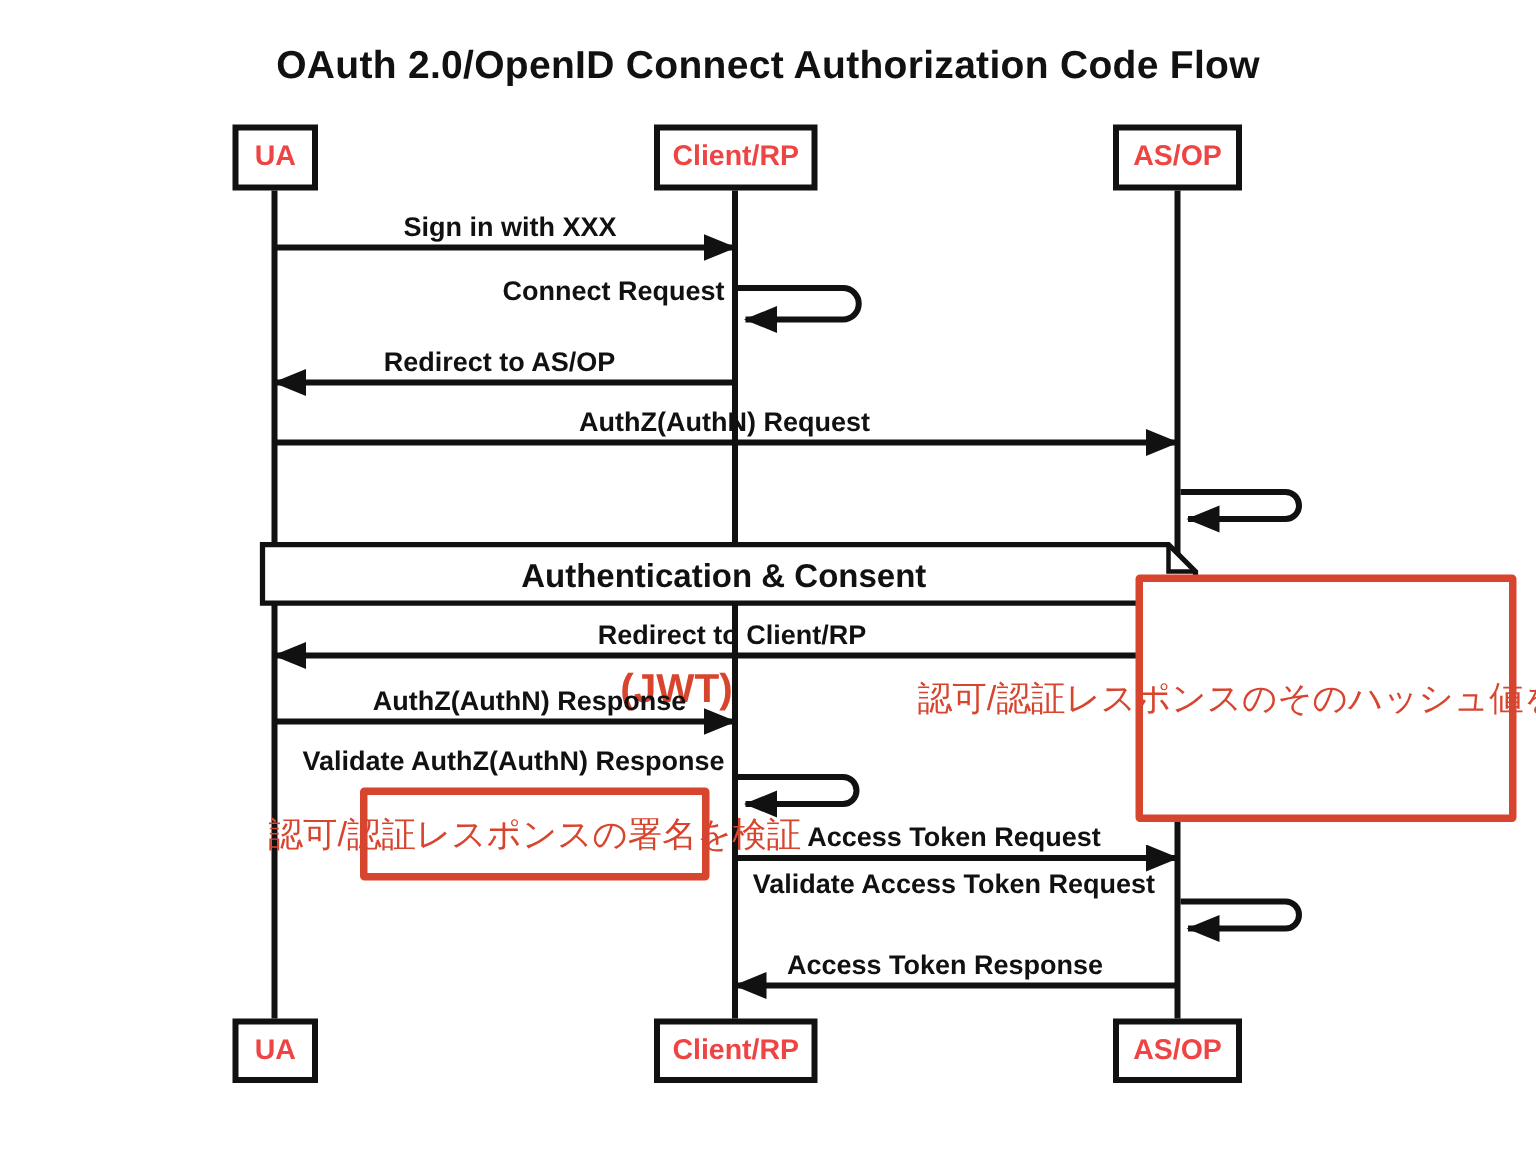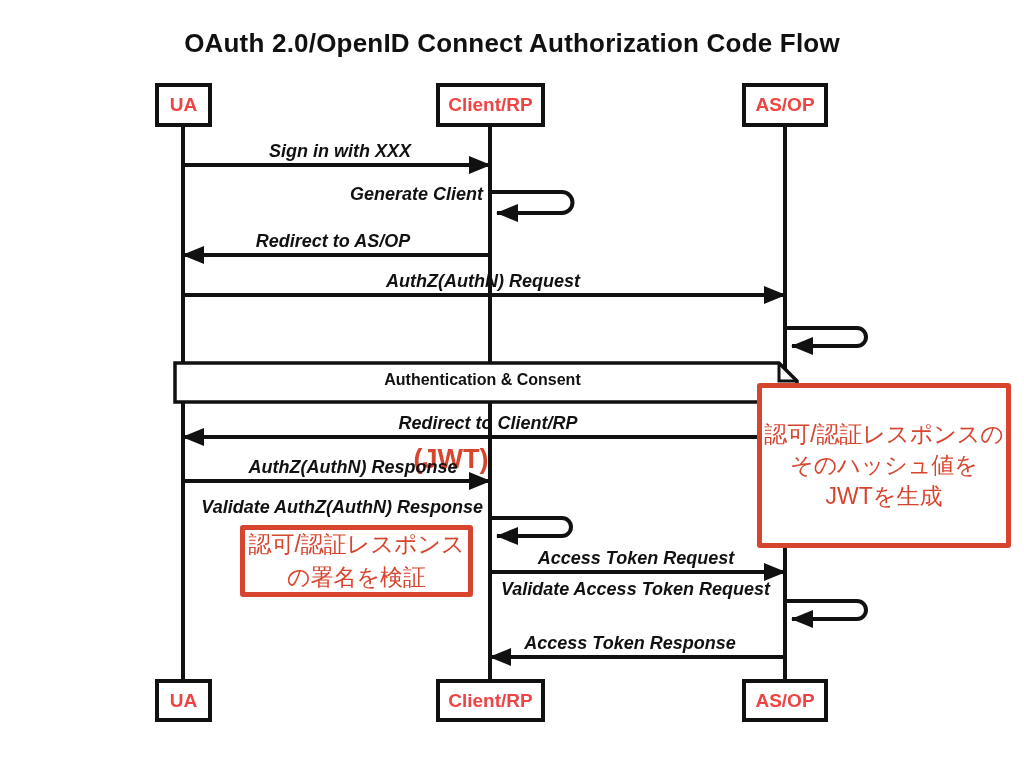--- a/index.html
+++ b/index.html
@@ -12,36 +12,36 @@
     position:absolute;left:0;right:0;top:28px;text-align:center;
     font-size:26px;font-weight:bold;letter-spacing:0.2px;color:#111;
   }
   .actor-box{
     position:absolute;box-sizing:border-box;border:4px solid #111;background:#fff;
     display:flex;align-items:center;justify-content:center;
     font-size:19px;font-weight:bold;color:#ef4444;z-index:3;
   }
   .msg-label{
     position:absolute;font-size:18px;font-weight:bold;white-space:nowrap;
-    line-height:20px;color:#111;z-index:2;font-style:italic;
+    line-height:20px;color:#111;z-index:2;
   }
   .center{transform:translateX(-50%);}
   .note-text{
     position:absolute;left:175px;width:615px;top:371px;text-align:center;
-    font-size:16px;font-weight:bold;color:#111;z-index:2;
+    font-size:22px;font-weight:bold;color:#111;z-index:2;
   }
   .red-box{
     position:absolute;box-sizing:border-box;background:#fff;
     border:5px solid #d8452f;border-radius:3px;
-    display:flex;flex-direction:column;align-items:center;justify-content:center;
+    display:flex;flex-direction:row;align-items:center;justify-content:center;
     color:#d8452f;text-align:center;z-index:4;
   }
   .red-box .line{white-space:nowrap;}
   #jwt-gen-note{left:757px;top:383px;width:254px;height:165px;font-size:23px;line-height:31px;}
-  #verify-note{left:240px;top:525px;width:233px;height:72px;font-size:23px;line-height:33px;}
+  #verify-note{left:240px;top:525px;width:233px;height:62px;font-size:23px;line-height:33px;}
   .jwt-annot{
     position:absolute;font-size:27px;font-weight:bold;color:#d8452f;
     white-space:nowrap;z-index:2;
   }
 </style>
 </head>
 <body>
 
 <div id="stage">
 
@@ -77,21 +77,21 @@
 
   <div class="actor-box" style="left:155px;top:83px;width:57px;height:44px;">UA</div>
   <div class="actor-box" style="left:436px;top:83px;width:109px;height:44px;">Client/RP</div>
   <div class="actor-box" style="left:742px;top:83px;width:86px;height:44px;">AS/OP</div>
 
   <div class="actor-box" style="left:155px;top:679px;width:57px;height:43px;">UA</div>
   <div class="actor-box" style="left:436px;top:679px;width:109px;height:43px;">Client/RP</div>
   <div class="actor-box" style="left:742px;top:679px;width:86px;height:43px;">AS/OP</div>
 
   <div class="msg-label center" style="left:340px;top:141px;">Sign in with XXX</div>
-  <div class="msg-label" style="right:541px;top:184px;">Generate Client</div>
+  <div class="msg-label" style="right:541px;top:184px;">Connect Request</div>
   <div class="msg-label center" style="left:333px;top:231px;">Redirect to AS/OP</div>
   <div class="msg-label center" style="left:483px;top:271px;">AuthZ(AuthN) Request</div>
   <div class="note-text">Authentication &amp; Consent</div>
   <div class="msg-label center" style="left:488px;top:413px;">Redirect to Client/RP</div>
   <div class="jwt-annot center" style="left:451px;top:444px;">(JWT)</div>
   <div class="msg-label center" style="left:353px;top:457px;">AuthZ(AuthN) Response</div>
   <div class="msg-label" style="right:541px;top:497px;">Validate AuthZ(AuthN) Response</div>
   <div class="msg-label" style="right:254px;top:579px;">Validate Access Token Request</div>
   <div class="msg-label center" style="left:636px;top:548px;">Access Token Request</div>
   <div class="msg-label center" style="left:630px;top:633px;">Access Token Response</div>

